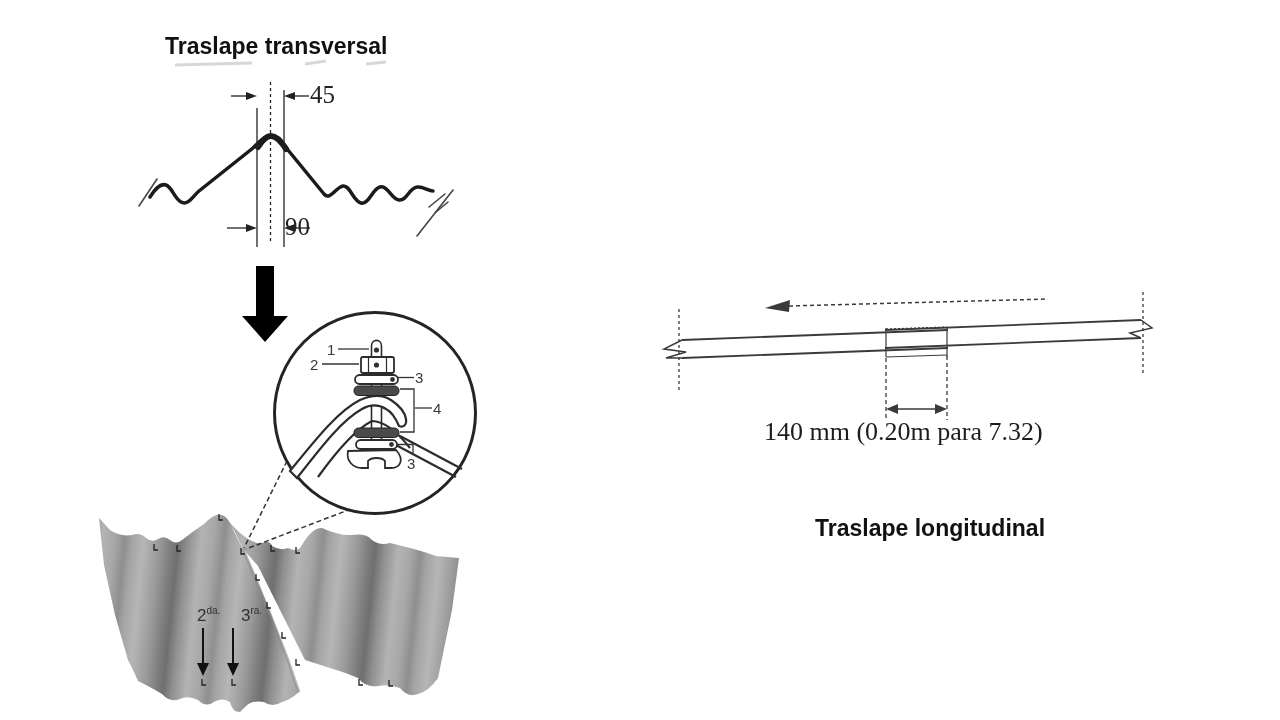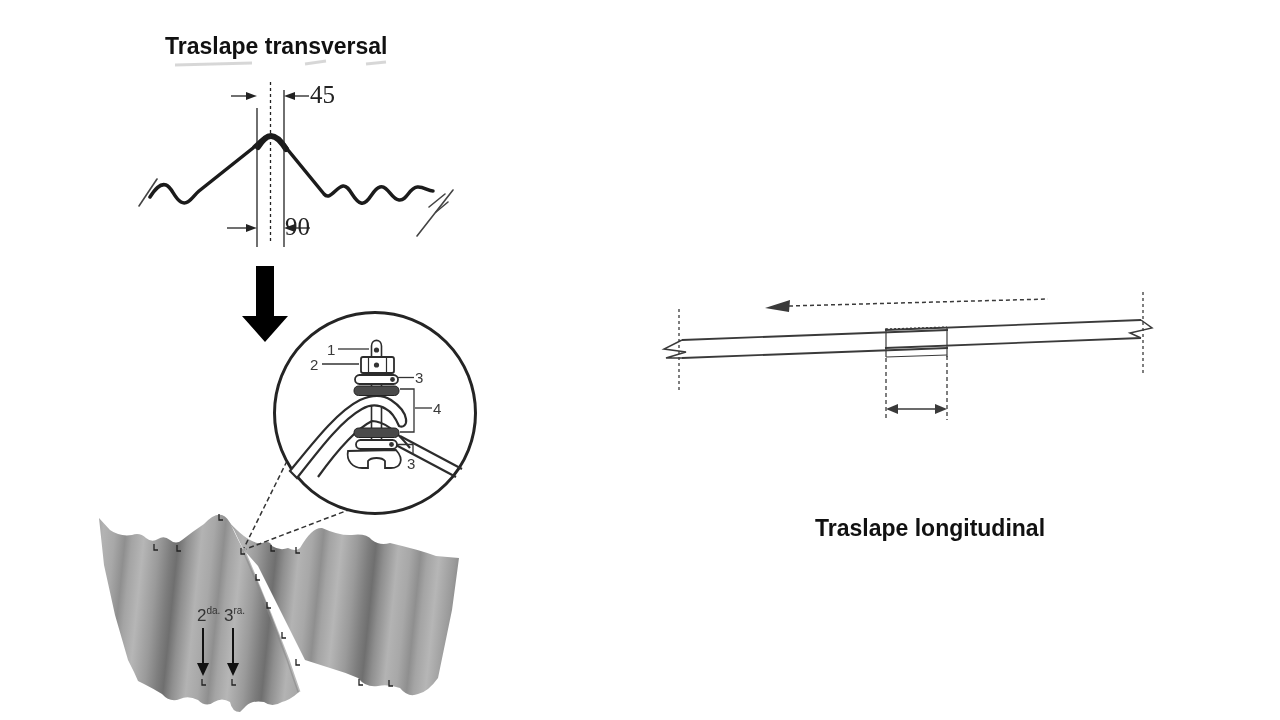--- a/index.html
+++ b/index.html
@@ -201,17 +201,18 @@
   <div class="abs dim-num" style="left:310px;top:81px;">45</div>
   <div class="abs dim-num" style="left:285px;top:213px;">90</div>
 
   <div class="abs part-num" style="left:327px;top:341px;">1</div>
   <div class="abs part-num" style="left:310px;top:356px;">2</div>
   <div class="abs part-num" style="left:415px;top:369px;">3</div>
   <div class="abs part-num" style="left:433px;top:400px;">4</div>
   <div class="abs part-num" style="left:407px;top:455px;">3</div>
 
   <div class="abs sheet-mark" style="left:197px;top:605px;"><span>2</span><sup>da.</sup></div>
-  <div class="abs sheet-mark" style="left:224px;top:605px;"><span>3</span><sup>ra.</sup></div>
-
+  <div class="abs sheet-mark" style="left:241px;top:605px;"><span>3</span><sup>ra.</sup></div>
+
+  <div class="abs serif" style="left:764px;top:417px;font-size:26px;color:#1d1d1d;">140 mm (0.20m para 7.32)</div>
 
   <div class="abs title" style="left:815px;top:515px;">Traslape longitudinal</div>
 </div>
 
 </body></html>

